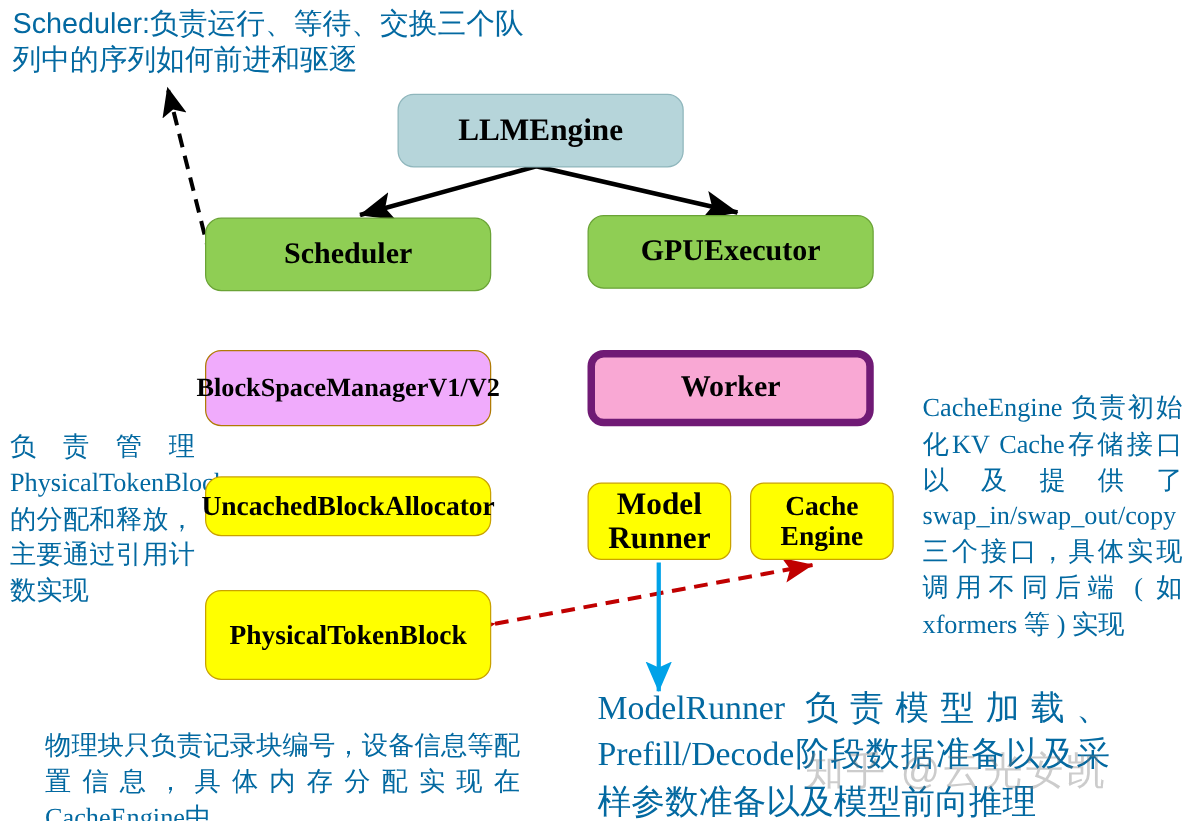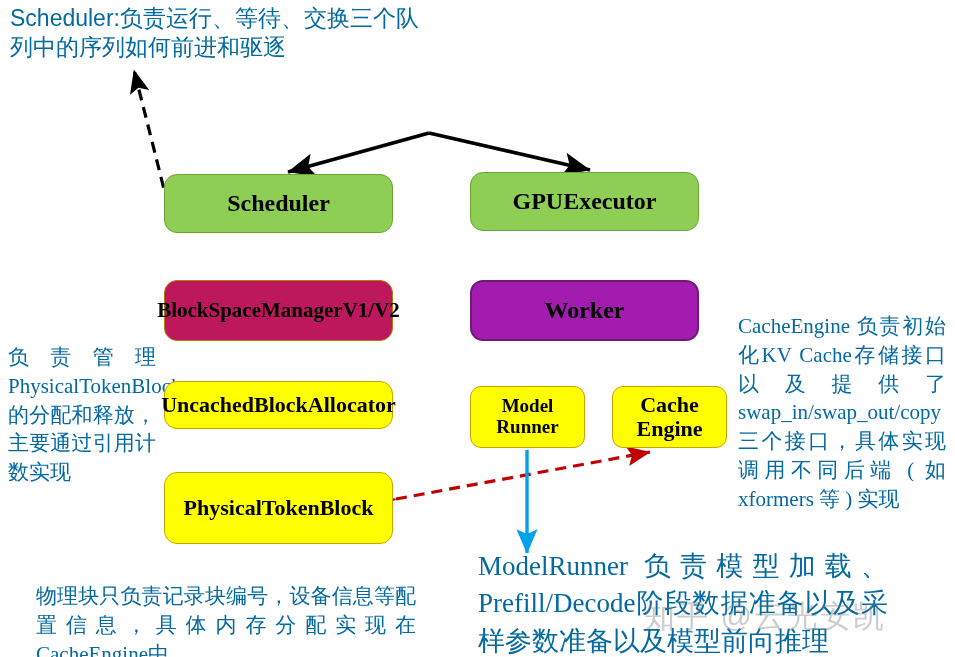--- a/index.html
+++ b/index.html
@@ -57,30 +57,30 @@
   }
   .node-gpuexecutor {
     left: 470px; top: 172px; width: 229px; height: 59px;
     background: #8fce54;
     border: 1px solid #6aa336;
     font-size: 24px;
     border-radius: 13px;
   }
   .node-bsm {
     left: 164px; top: 280px; width: 229px; height: 61px;
-    background: #be185d;
+    background: #f0abfc;
     border: 1px solid #b07b06;
     font-size: 21px;
     border-radius: 13px;
     padding: 0 6px;
   }
   .node-worker {
     left: 470px; top: 280px; width: 229px; height: 61px;
-    background: #a21caf;
-    border: 2px solid #701a75;
+    background: #f9a8d4;
+    border: 6px solid #701a75;
     font-size: 24px;
     border-radius: 13px;
   }
   .node-uba {
     left: 164px; top: 381px; width: 229px; height: 48px;
     background: #ffff00;
     border: 1px solid #c9a200;
     font-size: 22px;
     border-radius: 13px;
   }
@@ -88,30 +88,29 @@
     left: 164px; top: 472px; width: 229px; height: 72px;
     background: #ffff00;
     border: 1px solid #c9a200;
     font-size: 22px;
     border-radius: 13px;
   }
   .node-modelrunner {
     left: 470px; top: 386px; width: 115px; height: 62px;
     background: #ffff00;
     border: 1px solid #c9a200;
-    font-size: 19px;
+    font-size: 25px;
     border-radius: 11px;
   }
   .node-cacheengine {
     left: 600px; top: 386px; width: 115px; height: 62px;
     background: #ffff00;
     border: 1px solid #c9a200;
     font-size: 22px;
     border-radius: 11px;
-    margin-left: 12px;
   }
 
   
   .note {
     position: absolute;
     color: #0369a1;
     font-family: "Liberation Serif", "DejaVu Serif", serif;
     z-index: 2;
     white-space: pre-wrap;
   }
@@ -192,20 +191,21 @@
 
     <line x1="429" y1="133" x2="590" y2="170" stroke="#000000" stroke-width="3.6" marker-end="url(#mk-black)"></line>
 
     <line x1="168" y1="205" x2="134" y2="70" stroke="#000000" stroke-width="3.2" stroke-dasharray="11,7" marker-end="url(#mk-black-d)"></line>
 
     <line x1="396" y1="499" x2="650" y2="452" stroke="#c00000" stroke-width="3.2" stroke-dasharray="11,7" marker-start="url(#mk-red-s)" marker-end="url(#mk-red-e)"></line>
 
     <line x1="527" y1="450" x2="527" y2="553" stroke="#00a2e8" stroke-width="3.4" marker-end="url(#mk-blue)"></line>
   </svg>
 
+  <div class="node node-llmengine">LLMEngine</div>
 
   <div class="node node-scheduler">Scheduler</div>
 
   <div class="node node-gpuexecutor">GPUExecutor</div>
 
   <div class="node node-bsm">BlockSpaceManagerV1/V2</div>
 
   <div class="node node-worker">Worker</div>
 
   <div class="node node-uba">UncachedBlockAllocator</div>

